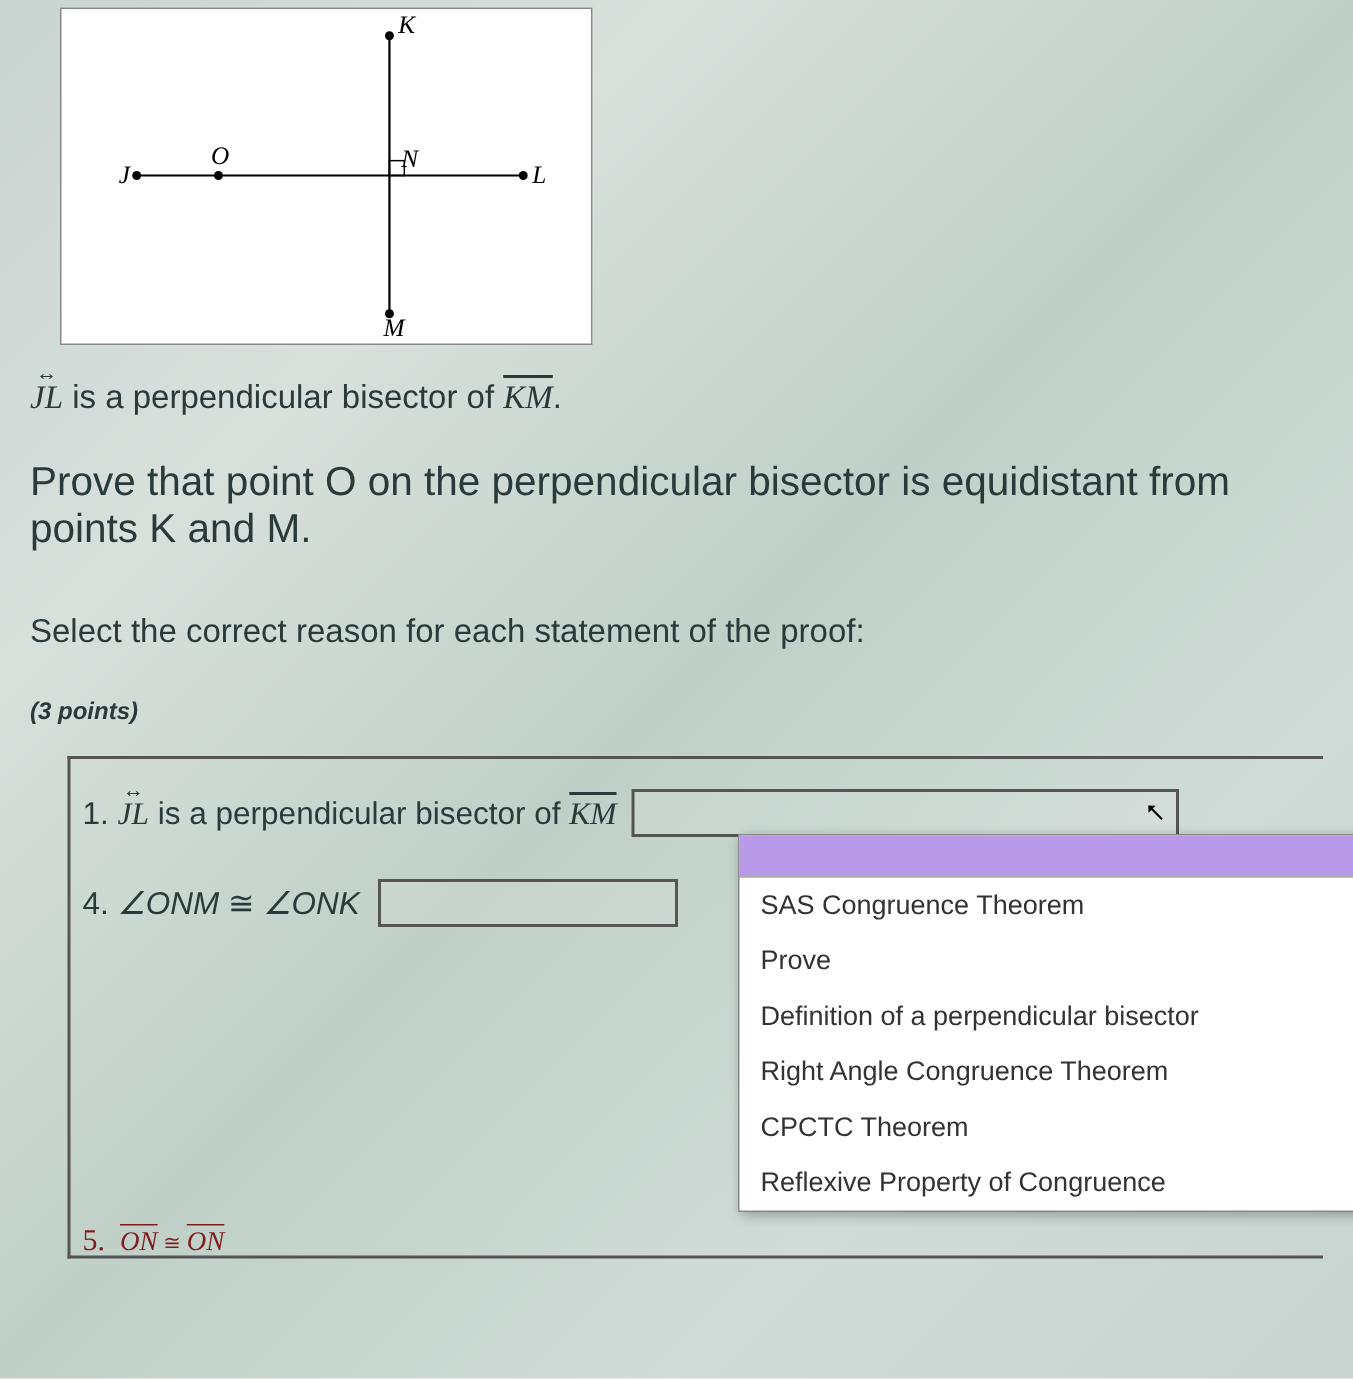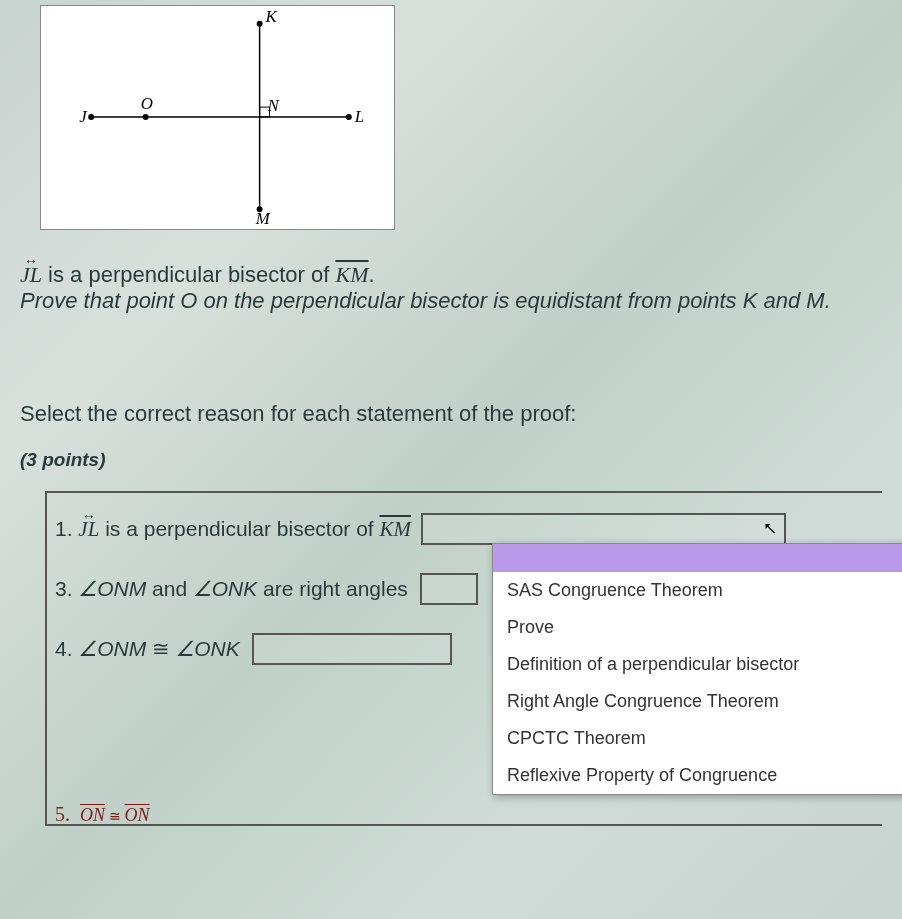--- a/index.html
+++ b/index.html
@@ -15,24 +15,24 @@
     background: #fff;
     border: 1px solid #888;
     width: 355px;
     height: 225px;
     margin: 5px 0 0 40px;
     position: relative;
   }
   .svg-diagram { width: 100%; height: 100%; }
   .point-label { font-style: italic; font-family: 'Times New Roman', serif; font-size: 17px; }
   .content { padding: 10px 20px 0 20px; color: #2a3a3a; }
-  .line1 { margin-top: 22px; font-size: 22px; }
-  .line2 { font-size: 22px; font-style: italic; }
-  .line3 { margin-top: 87px; font-size: 22px; }
-  .points-label { margin-top: 22px; font-style: italic; font-size: 19px; font-weight: bold; }
+  .line1 { margin-top: 12px; font-size: 22px; }
+  .line2 { margin-top: 28px; font-size: 27px; }
+  .line3 { margin-top: 40px; font-size: 22px; }
+  .points-label { margin-top: 32px; font-style: italic; font-size: 16px; font-weight: bold; }
   .overline { text-decoration: overline; font-style: italic; font-family: 'Times New Roman', serif; }
   .twoarrow { position: relative; display: inline-block; font-style: italic; font-family: 'Times New Roman', serif; }
   .twoarrow::before {
     content: "↔";
     position: absolute;
     top: -10px;
     left: 0;
     right: 0;
     text-align: center;
     font-style: normal;
@@ -149,26 +149,20 @@
     <div class="proof-row">
       <span class="stmt">
         <span>1. </span><span class="twoarrow">JL</span><span> is a perpendicular bisector of </span><span class="overline">KM</span>
       </span>
       <div class="answer-slot slot1">
         <span class="cursor-icon">⭦</span>
       </div>
     </div>
 
 
-    <div class="proof-row">
-      <span class="stmt">
-        <span>3. </span><span style="font-style:italic">∠ONM</span><span> and </span><span style="font-style:italic">∠ONK</span><span> are right angles</span>
-      </span>
-      <div class="answer-slot slot3"></div>
-    </div>
 
     <div class="proof-row">
       <span class="stmt">
         <span>4. </span><span style="font-style:italic">∠ONM</span><span> ≅ </span><span style="font-style:italic">∠ONK</span>
       </span>
       <div class="answer-slot slot4"></div>
     </div>
 
     <div class="partial-stmt">
       <span style="font-family:'Times New Roman',serif;">5.&nbsp;&nbsp;</span><span class="overline" style="font-size:18px;">ON</span><span style="font-size:14px;"> ≅ </span><span class="overline" style="font-size:18px;">ON</span>

